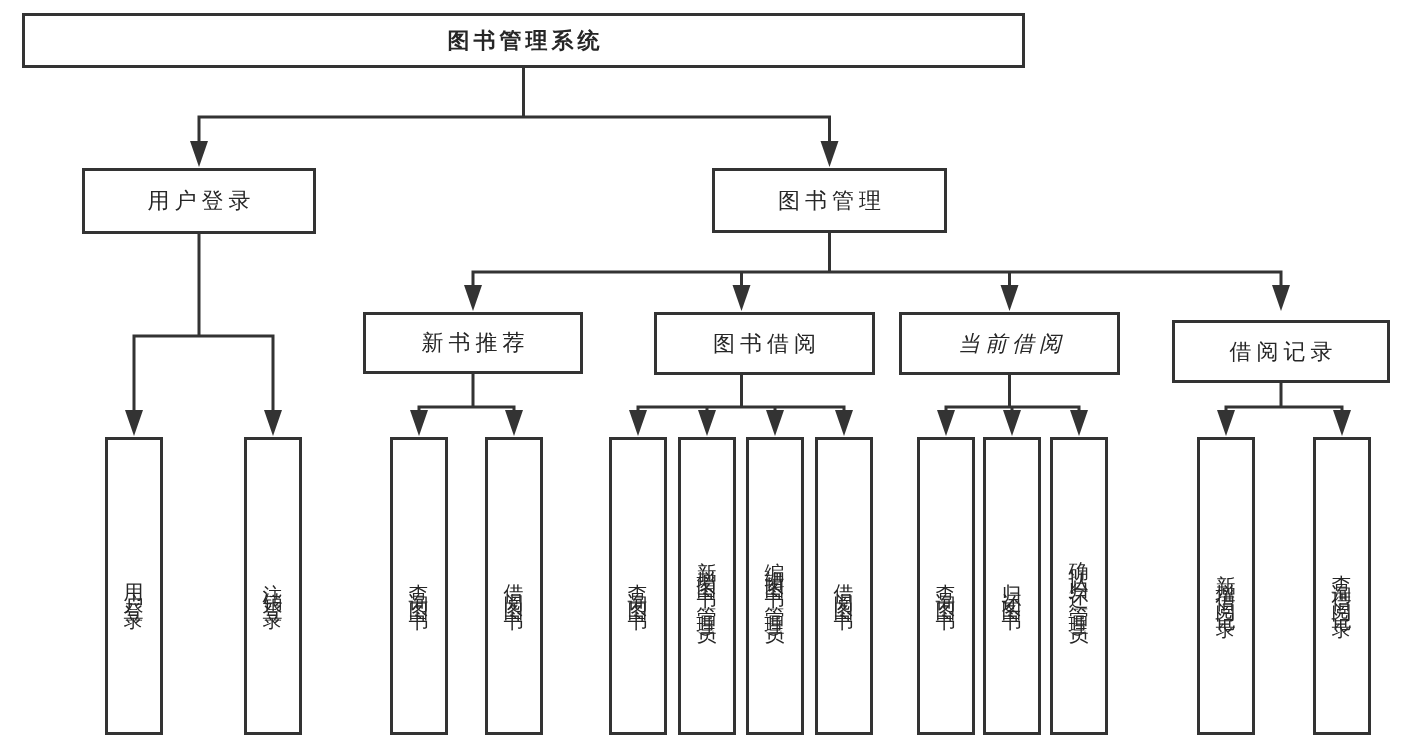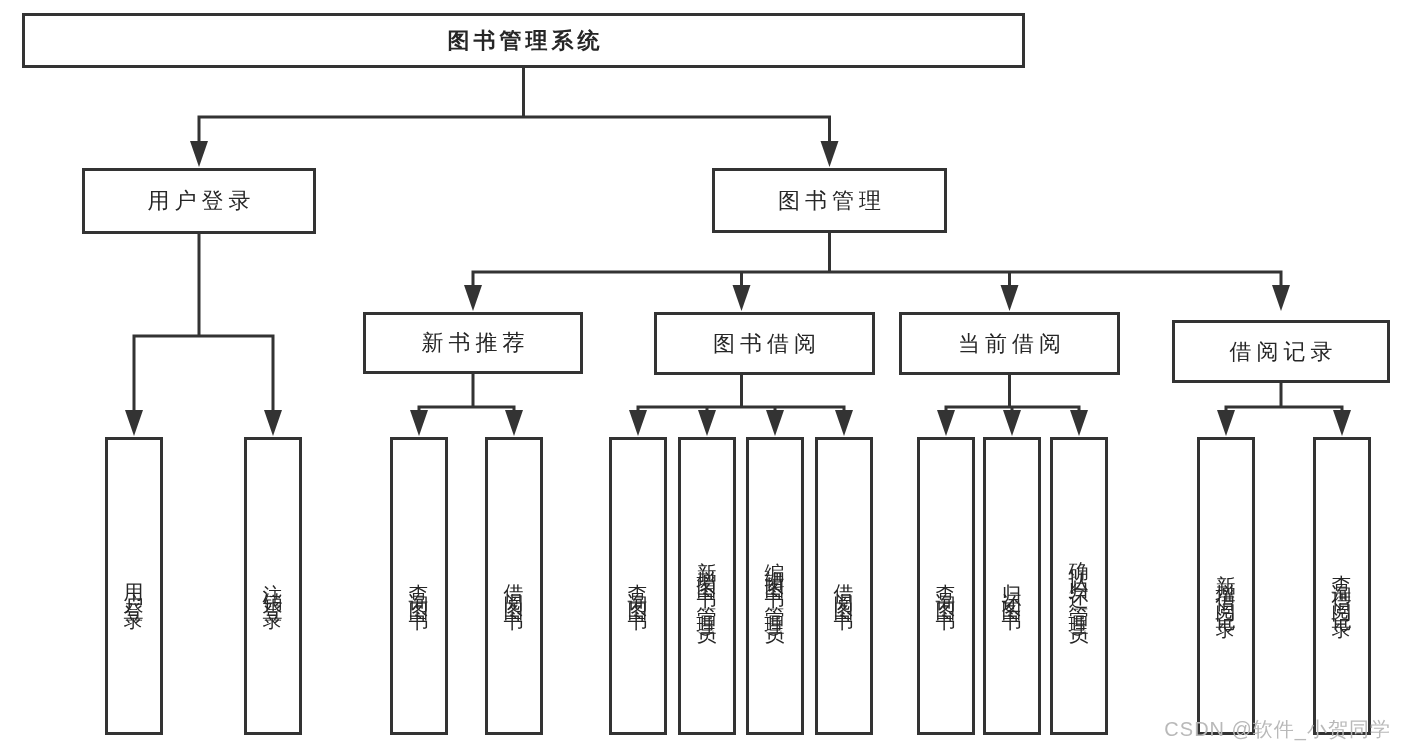--- a/index.html
+++ b/index.html
@@ -118,21 +118,21 @@
   <div class="box" style="left:712px; top:168px; width:235px; height:65px;">
     <span class="h-label">图书管理</span>
   </div>
 
   <div class="box" style="left:363px; top:312px; width:220px; height:62px;">
     <span class="h-label">新书推荐</span>
   </div>
   <div class="box" style="left:631px; top:312px; width:221px; height:63px;margin-left:23px;">
     <span class="h-label">图书借阅</span>
   </div>
-  <div class="box" style="left:899px; top:312px; width:221px; height:63px;">
+  <div class="box" style="left:899px; top:312px; width:221px; height:63px;font-style:italic;">
     <span class="h-label">当前借阅</span>
   </div>
   <div class="box" style="left:1172px; top:320px; width:218px; height:63px;">
     <span class="h-label">借阅记录</span>
   </div>
 
   <div class="box" style="left:105px; top:437px; width:58px; height:298px;">
     <span class="v-label">用户登录</span>
   </div>
   <div class="box" style="left:244px; top:437px; width:58px; height:298px;">
@@ -169,15 +169,14 @@
     <span class="v-label">确认归还（管理员）</span>
   </div>
 
   <div class="box" style="left:1197px; top:437px; width:58px; height:298px;">
     <span class="v-label">新增借阅记录</span>
   </div>
   <div class="box" style="left:1313px; top:437px; width:58px; height:298px;">
     <span class="v-label">查询借阅记录</span>
   </div>
 
-  <div class="watermark">CSDN @软件_小贺同学</div>
 
 </div>
 
 </body></html>

